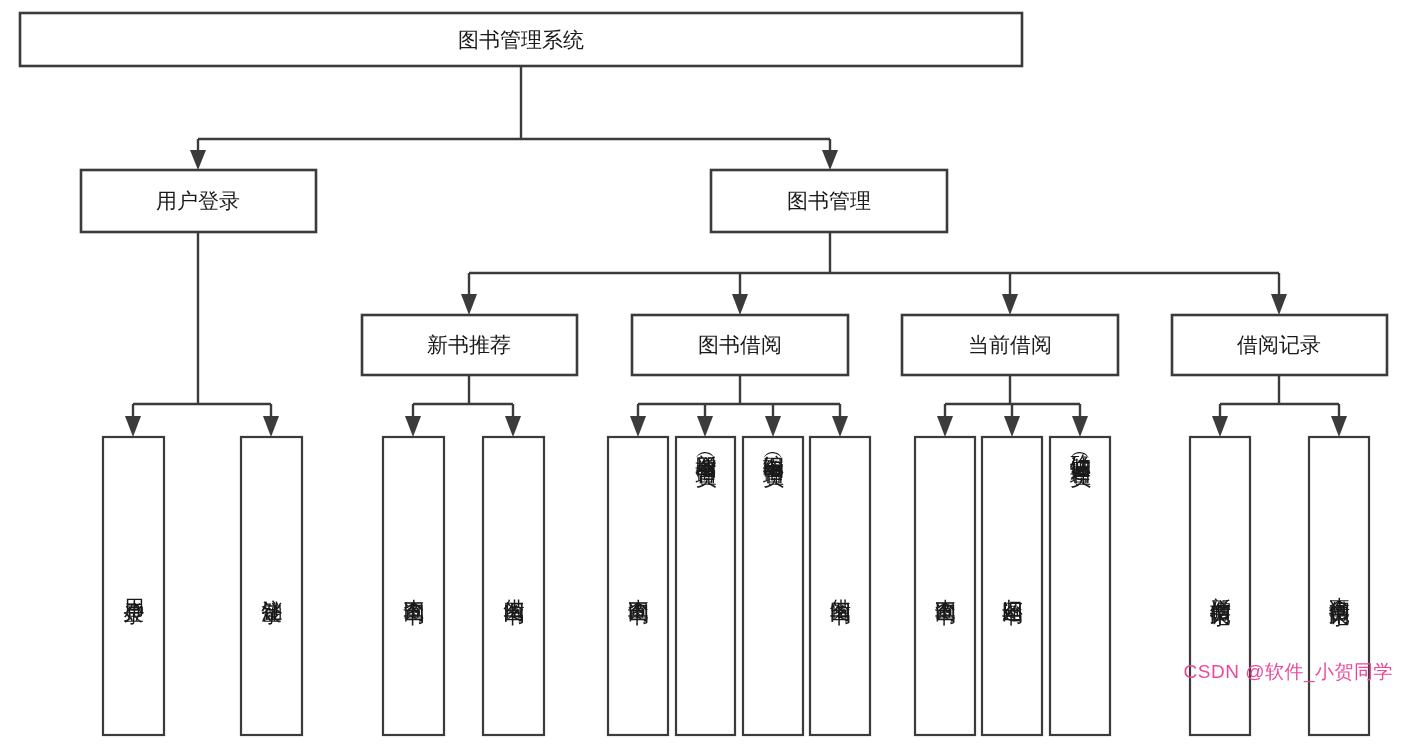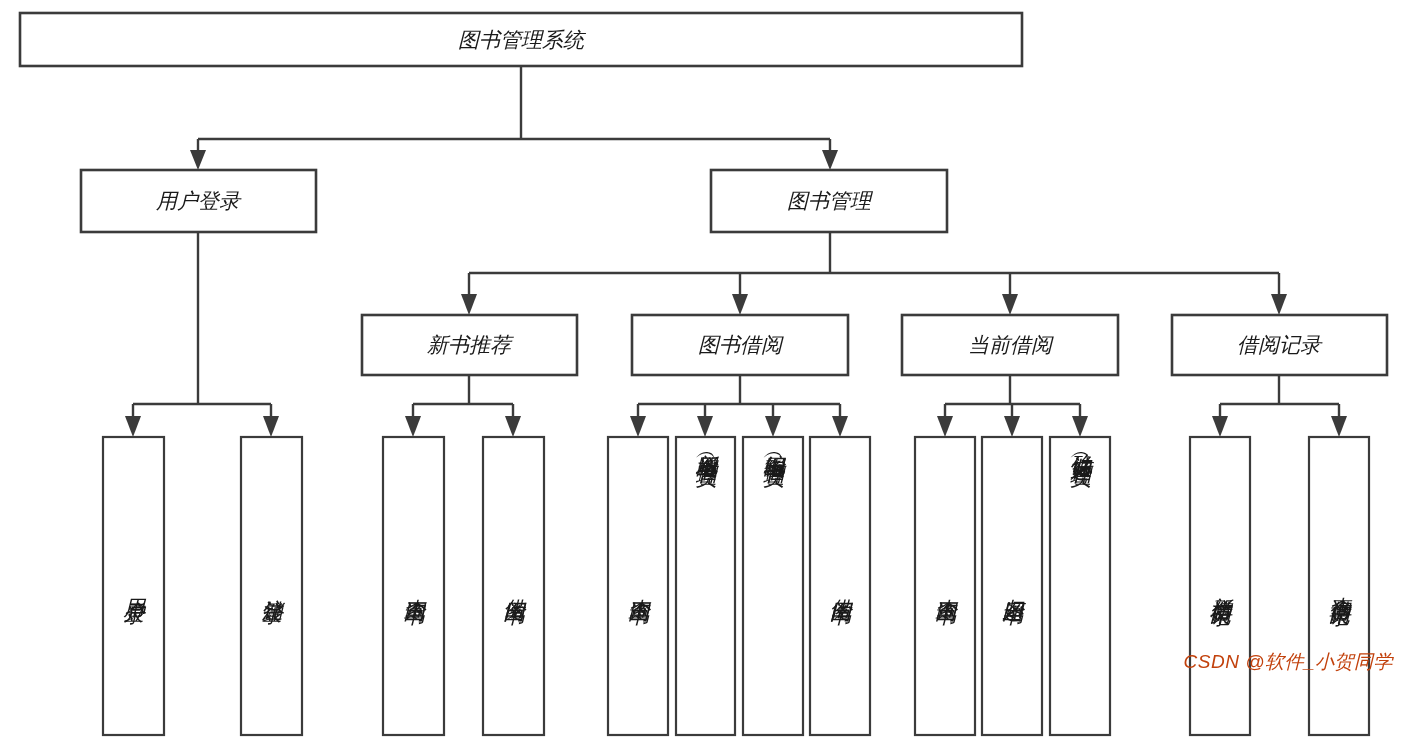--- a/index.html
+++ b/index.html
@@ -11,21 +11,20 @@
     width: 1405px;
     height: 747px;
     font-family: "Liberation Sans", "DejaVu Sans", sans-serif;
     overflow: hidden;
     position: relative;
   }
   #diagram-root {
     position: relative;
     width: 1405px;
     height: 691px;
-    font-style: italic;
   }
   svg.diagram {
     display: block;
     width: 1405px;
     height: 747px;
   }
   .node-rect {
     fill: #ffffff;
     stroke: #3b3b3b;
     stroke-width: 2.6;
@@ -65,24 +64,24 @@
     font-family: "Liberation Sans", "DejaVu Sans", sans-serif;
     font-size: 21px;
     line-height: 1.28;
     letter-spacing: 2px;
     color: #1a1a1a;
     white-space: nowrap;
   }
   .watermark {
     position: absolute;
     right: 12px;
-    bottom: 16px;
+    bottom: 6px;
     font-family: "Liberation Sans", "DejaVu Sans", sans-serif;
     font-size: 19px;
-    color: #c2410c;
+    color: #ec4899;
     letter-spacing: 0.5px;
     user-select: none;
     white-space: nowrap;
   }
 </style>
 </head>
 <body>
 
 <div id="diagram-root">
 

